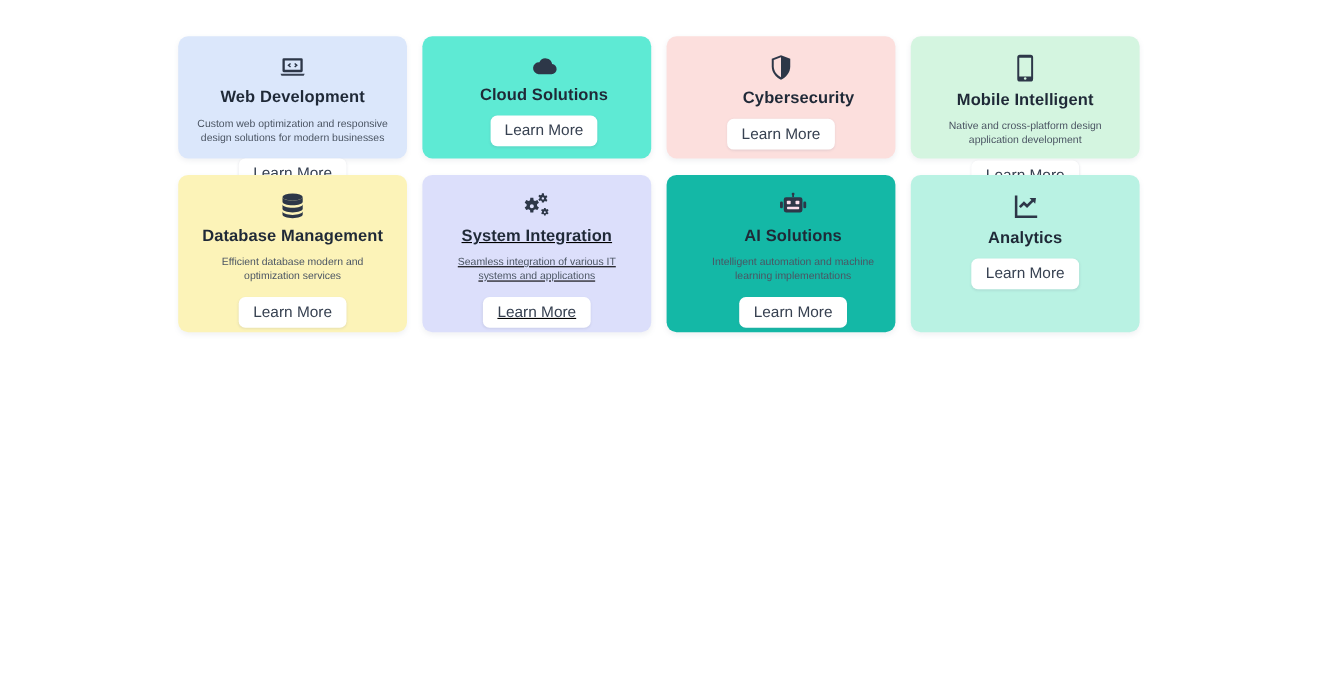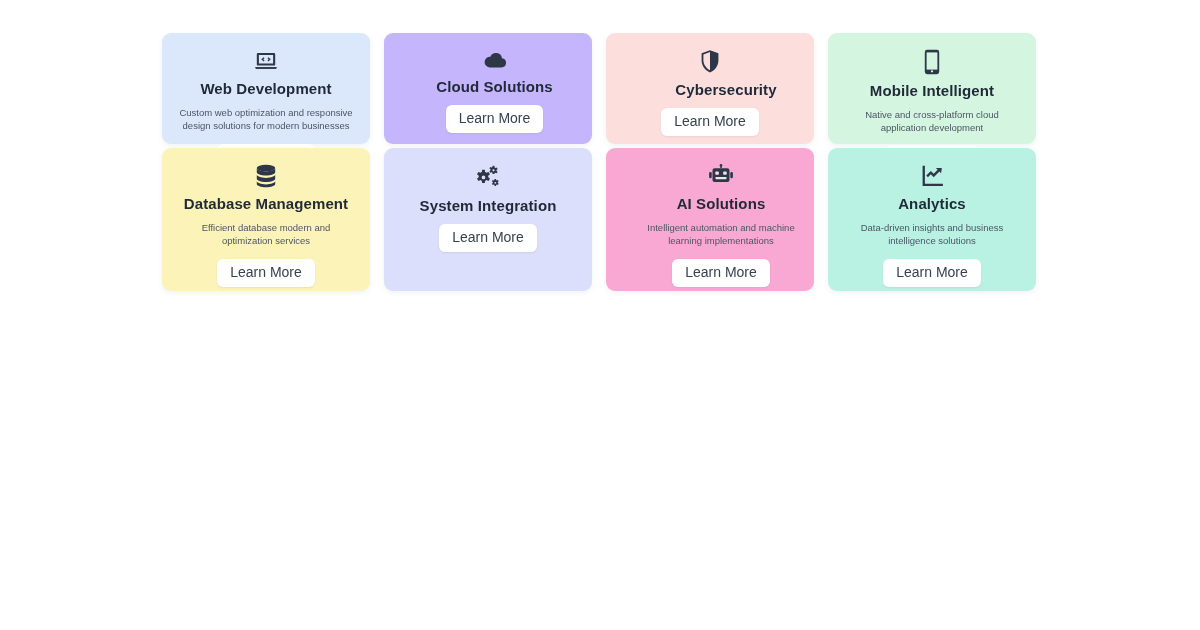--- a/index.html
+++ b/index.html
@@ -75,23 +75,23 @@
     padding: 5px 13px 6px 13px;
     font-size: 14px;
     color: #374151;
     font-family: "Liberation Sans", sans-serif;
     box-shadow: 0 1px 2px rgba(100,110,130,0.12);
     cursor: pointer;
     line-height: 1.2;
   }
 
   
-  .row2 { margin-top: 4px; }
+  .row2 { margin-top: 15px; }
   .row2 .card { height: 143px; }
-  .row2 .card.tall { height: 143px; }
+  .row2 .card.tall { height: 143px; text-decoration: underline; }
 </style>
 </head>
 <body style="background: rgb(255, 255, 255);">
 
 <div class="page">
 
   <div class="grid row1">
 
     <div class="card" style="background: rgb(219, 231, 251);">
       <div class="icon-wrap" style="color: rgb(45, 55, 72);">
@@ -99,21 +99,21 @@
           <path d="M4 4h16a1.2 1.2 0 0 1 1.2 1.2v10.2a1.2 1.2 0 0 1-1.2 1.2H4a1.2 1.2 0 0 1-1.2-1.2V5.2A1.2 1.2 0 0 1 4 4zm0.9 2.1v8.4h14.2V6.1H4.9z" fill="#2d3748"></path>
           <path d="M1 18h22l-0.9 1.9H1.9L1 18zm8.6 0.3h4.8v0.8H9.6v-0.8z" opacity="0.95" fill="#2d3748"></path>
           <path d="M9.7 8.2L7.2 10.3l2.5 2.1 0.85-1-1.3-1.1 1.3-1.1-0.85-1zm4.6 0l-0.85 1 1.3 1.1-1.3 1.1 0.85 1 2.5-2.1-2.5-2.1z" fill="#2d3748"></path>
         </svg>
       </div>
       <div class="card-title" style="color: rgb(31, 41, 55);">Web Development</div>
       <div class="card-desc">Custom web optimization and responsive design solutions for modern businesses</div>
       <button class="learn-btn">Learn More</button>
     </div>
 
-    <div class="card" style="background: #c4b5fd; padding-left: 27px;">
+    <div class="card" style="background: #5eead4; padding-left: 27px;">
       <div class="icon-wrap" style="color: rgb(45, 55, 72);">
         <svg width="26" height="22" viewBox="0 0 26 22" aria-hidden="true">
           <path d="M7.6 18.4h11.8a4.6 4.6 0 0 0 0.55-9.17 6.1 6.1 0 0 0-11.6-1.55A4.85 4.85 0 0 0 7.6 18.4z" fill="#2d3748"></path>
         </svg>
       </div>
       <div class="card-title" style="color: rgb(31, 41, 55);">Cloud Solutions</div>
       <button class="learn-btn">Learn More</button>
     </div>
 
     <div class="card" style="background: rgb(252, 223, 221);">
@@ -129,21 +129,21 @@
 
     <div class="card" style="background: rgb(212, 245, 224);">
       <div class="icon-wrap" style="color: rgb(45, 55, 72);">
         <svg width="16" height="26" viewBox="0 0 16 26" aria-hidden="true">
           <path d="M3.2 0.8h9.6A2.4 2.4 0 0 1 15.2 3.2v19.6a2.4 2.4 0 0 1-2.4 2.4H3.2A2.4 2.4 0 0 1 0.8 22.8V3.2A2.4 2.4 0 0 1 3.2 0.8z" fill="#2d3748"></path>
           <path d="M2.6 3.4h10.8v17.2H2.6V3.4z" fill="#d4f5e0"></path>
           <circle cx="8" cy="22.3" r="1.15" fill="#d4f5e0"></circle>
         </svg>
       </div>
       <div class="card-title" style="color: rgb(31, 41, 55);">Mobile Intelligent</div>
-      <div class="card-desc">Native and cross-platform cloud application development</div>
+      <div class="card-desc">Native and cross-platform design application development</div>
       <button class="learn-btn">Learn More</button>
     </div>
 
   </div>
 
   <div class="grid row2">
 
     <div class="card" style="background: rgb(252, 243, 184);">
       <div class="icon-wrap" style="color: rgb(45, 55, 72);">
         <svg width="22" height="24" viewBox="0 0 22 24" aria-hidden="true">
@@ -160,24 +160,25 @@
 
     <div class="card tall" style="background: rgb(220, 223, 251);">
       <div class="icon-wrap" style="color: rgb(45, 55, 72);">
         <svg width="26" height="24" viewBox="0 0 26 24" aria-hidden="true">
           <path d="M10.1 7.0l-0.25-2.2H7.1l-0.25 2.2a5.6 5.6 0 0 0-1.35 0.78L3.4 6.9 2 9.3l1.75 1.35a5.7 5.7 0 0 0 0 1.6L2 13.6l1.4 2.4 2.1-0.88a5.6 5.6 0 0 0 1.35 0.78l0.25 2.2h2.75l0.25-2.2a5.6 5.6 0 0 0 1.35-0.78l2.1 0.88 1.4-2.4-1.75-1.35a5.7 5.7 0 0 0 0-1.6L14.95 9.3 13.55 6.9l-2.1 0.88A5.6 5.6 0 0 0 10.1 7.0zm-1.62 3.6a1.85 1.85 0 1 1 0 3.7 1.85 1.85 0 0 1 0-3.7z" fill="#2d3748"></path>
           <path d="M19.6 2.0l-0.17-1.35h-1.8L17.46 2.0a3.6 3.6 0 0 0-0.85 0.5l-1.3-0.55-0.9 1.55 1.1 0.85a3.7 3.7 0 0 0 0 1l-1.1 0.85 0.9 1.55 1.3-0.55a3.6 3.6 0 0 0 0.85 0.5l0.17 1.35h1.8L19.6 8.3a3.6 3.6 0 0 0 0.85-0.5l1.3 0.55 0.9-1.55-1.1-0.85a3.7 3.7 0 0 0 0-1l1.1-0.85-0.9-1.55-1.3 0.55a3.6 3.6 0 0 0-0.85-0.5zm-1.07 2.25a1.1 1.1 0 1 1 0 2.2 1.1 1.1 0 0 1 0-2.2z" fill="#2d3748"></path>
           <path d="M21.2 15.1l-0.14-1.1h-1.5l-0.14 1.1a3 3 0 0 0-0.7 0.4l-1.06-0.44-0.75 1.3 0.9 0.7a3 3 0 0 0 0 0.82l-0.9 0.7 0.75 1.3 1.06-0.44a3 3 0 0 0 0.7 0.4l0.14 1.1h1.5l0.14-1.1a3 3 0 0 0 0.7-0.4l1.06 0.44 0.75-1.3-0.9-0.7a3 3 0 0 0 0-0.82l0.9-0.7-0.75-1.3-1.06 0.44a3 3 0 0 0-0.7-0.4zm-0.89 1.85a0.92 0.92 0 1 1 0 1.84 0.92 0.92 0 0 1 0-1.84z" fill="#2d3748"></path>
         </svg>
       </div>
       <div class="card-title" style="color: rgb(31, 41, 55);">System Integration</div>
-      <button class="learn-btn">Learn More</button>
-    </div>
-
-    <div class="card" style="background: #f9a8d4; padding-left: 36px;">
+      <div class="card-desc">Seamless integration of various IT systems and applications</div>
+      <button class="learn-btn">Learn More</button>
+    </div>
+
+    <div class="card" style="background: #14b8a6; padding-left: 36px;">
       <div class="icon-wrap" style="color: rgb(45, 55, 72);">
         <svg width="26" height="24" viewBox="0 0 26 24" aria-hidden="true">
           <path d="M12.2 1.4h1.6v2.6h-1.6z" fill="#2d3748"></path>
           <circle cx="13" cy="1.3" r="1.3" fill="#2d3748"></circle>
           <path d="M6.6 4.3h12.8a2.1 2.1 0 0 1 2.1 2.1v9.6a2.1 2.1 0 0 1-2.1 2.1H6.6a2.1 2.1 0 0 1-2.1-2.1V6.4a2.1 2.1 0 0 1 2.1-2.1z" fill="#2d3748"></path>
           <rect x="1.1" y="8.1" width="2.6" height="6.2" rx="1.2" fill="#2d3748"></rect>
           <rect x="22.3" y="8.1" width="2.6" height="6.2" rx="1.2" fill="#2d3748"></rect>
           <rect x="7.3" y="7.4" width="3.5" height="3.3" rx="0.7" fill="#fbdeeb"></rect>
           <rect x="15.2" y="7.4" width="3.5" height="3.3" rx="0.7" fill="#fbdeeb"></rect>
           <rect x="7.5" y="13.0" width="11" height="2.2" rx="0.6" fill="#fbdeeb"></rect>
@@ -189,19 +190,18 @@
     </div>
 
     <div class="card" style="background: rgb(185, 242, 227);">
       <div class="icon-wrap" style="color: rgb(45, 55, 72);">
         <svg width="24" height="24" viewBox="0 0 24 24" aria-hidden="true">
           <path d="M2.6 1.8h2.3v18.0h18.0v2.3H2.6V1.8z" fill="#2d3748"></path>
           <path d="M21.8 4.0l-5.9 0.05 1.75 1.75-3.95 3.95-2.85-2.85-4.6 4.6 1.7 1.7 2.9-2.9 2.85 2.85 5.65-5.65 1.75 1.75L21.8 4.0z" fill="#2d3748"></path>
         </svg>
       </div>
       <div class="card-title" style="color: rgb(31, 41, 55); text-align: right;">Analytics</div>
-      <div class="card-desc">Data-driven insights and business intelligence solutions</div>
       <button class="learn-btn">Learn More</button>
     </div>
 
   </div>
 
 </div>
 
 </body></html>

